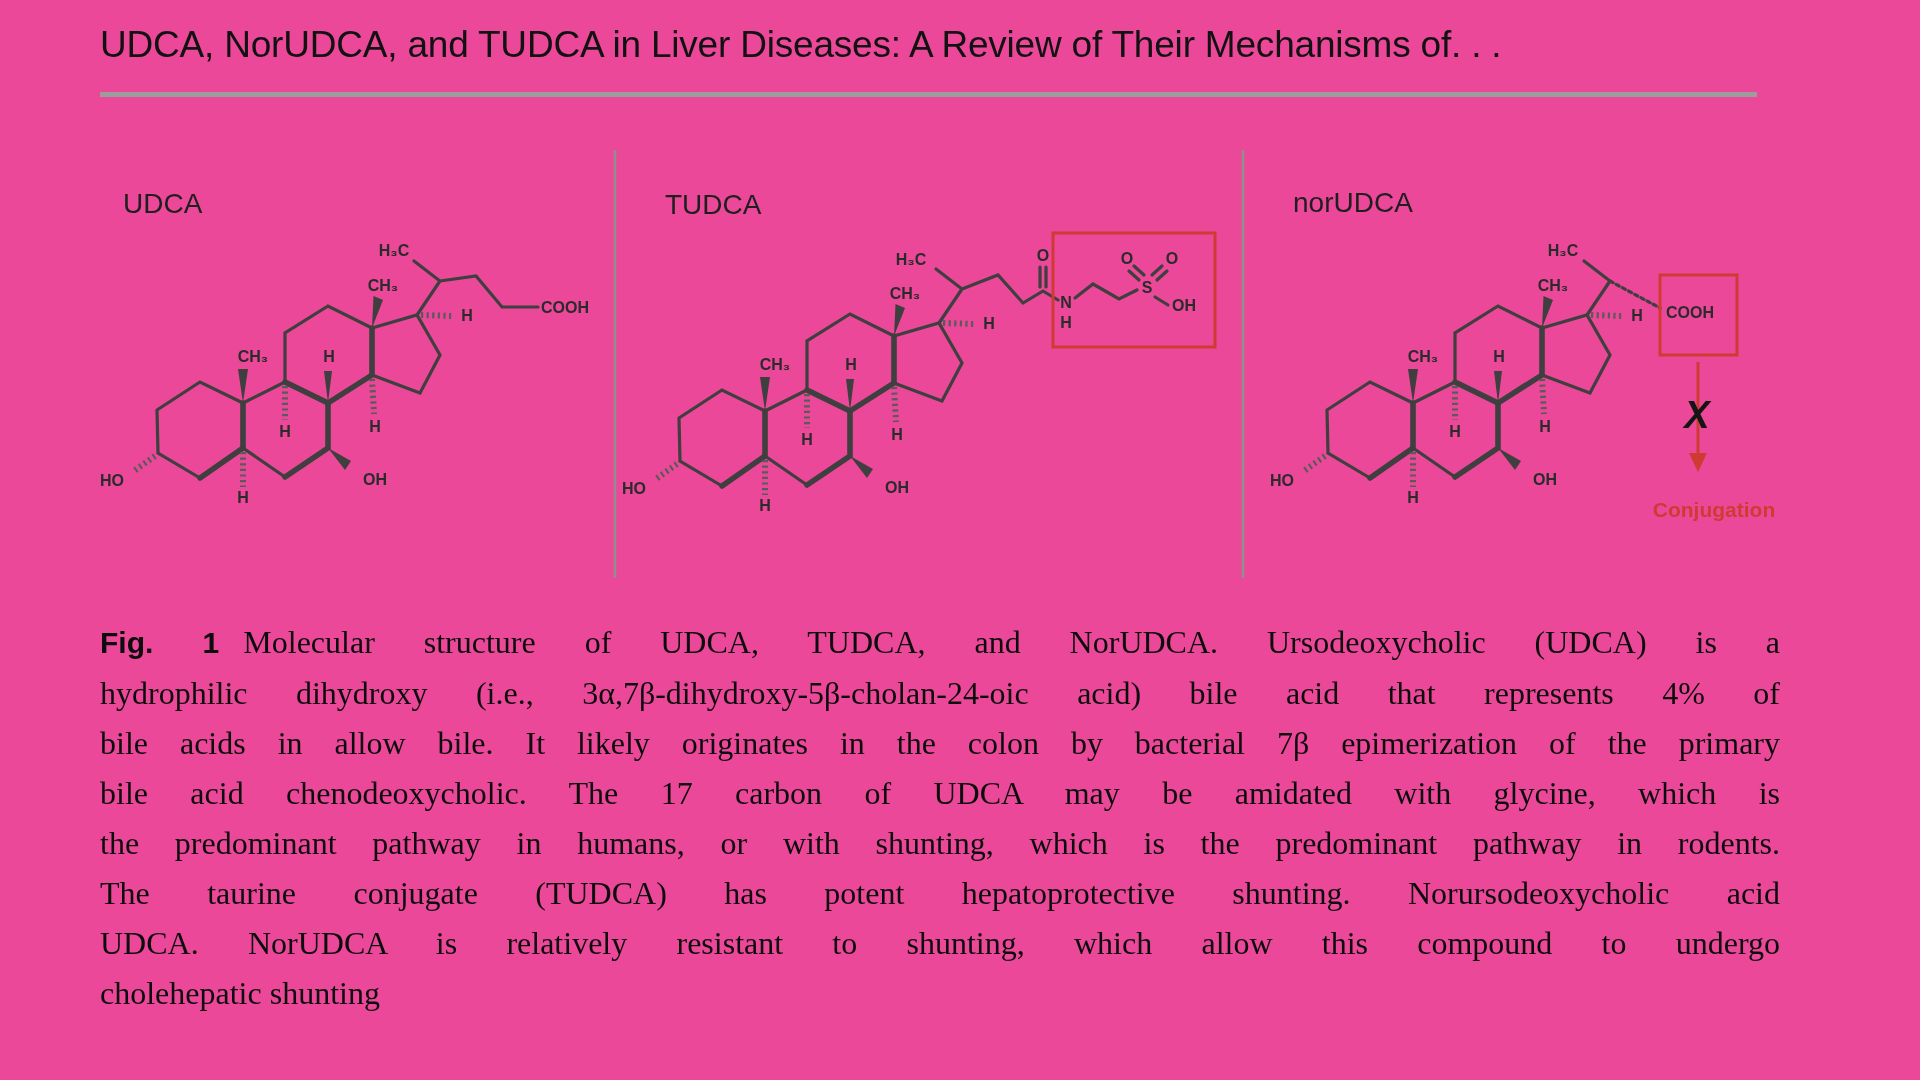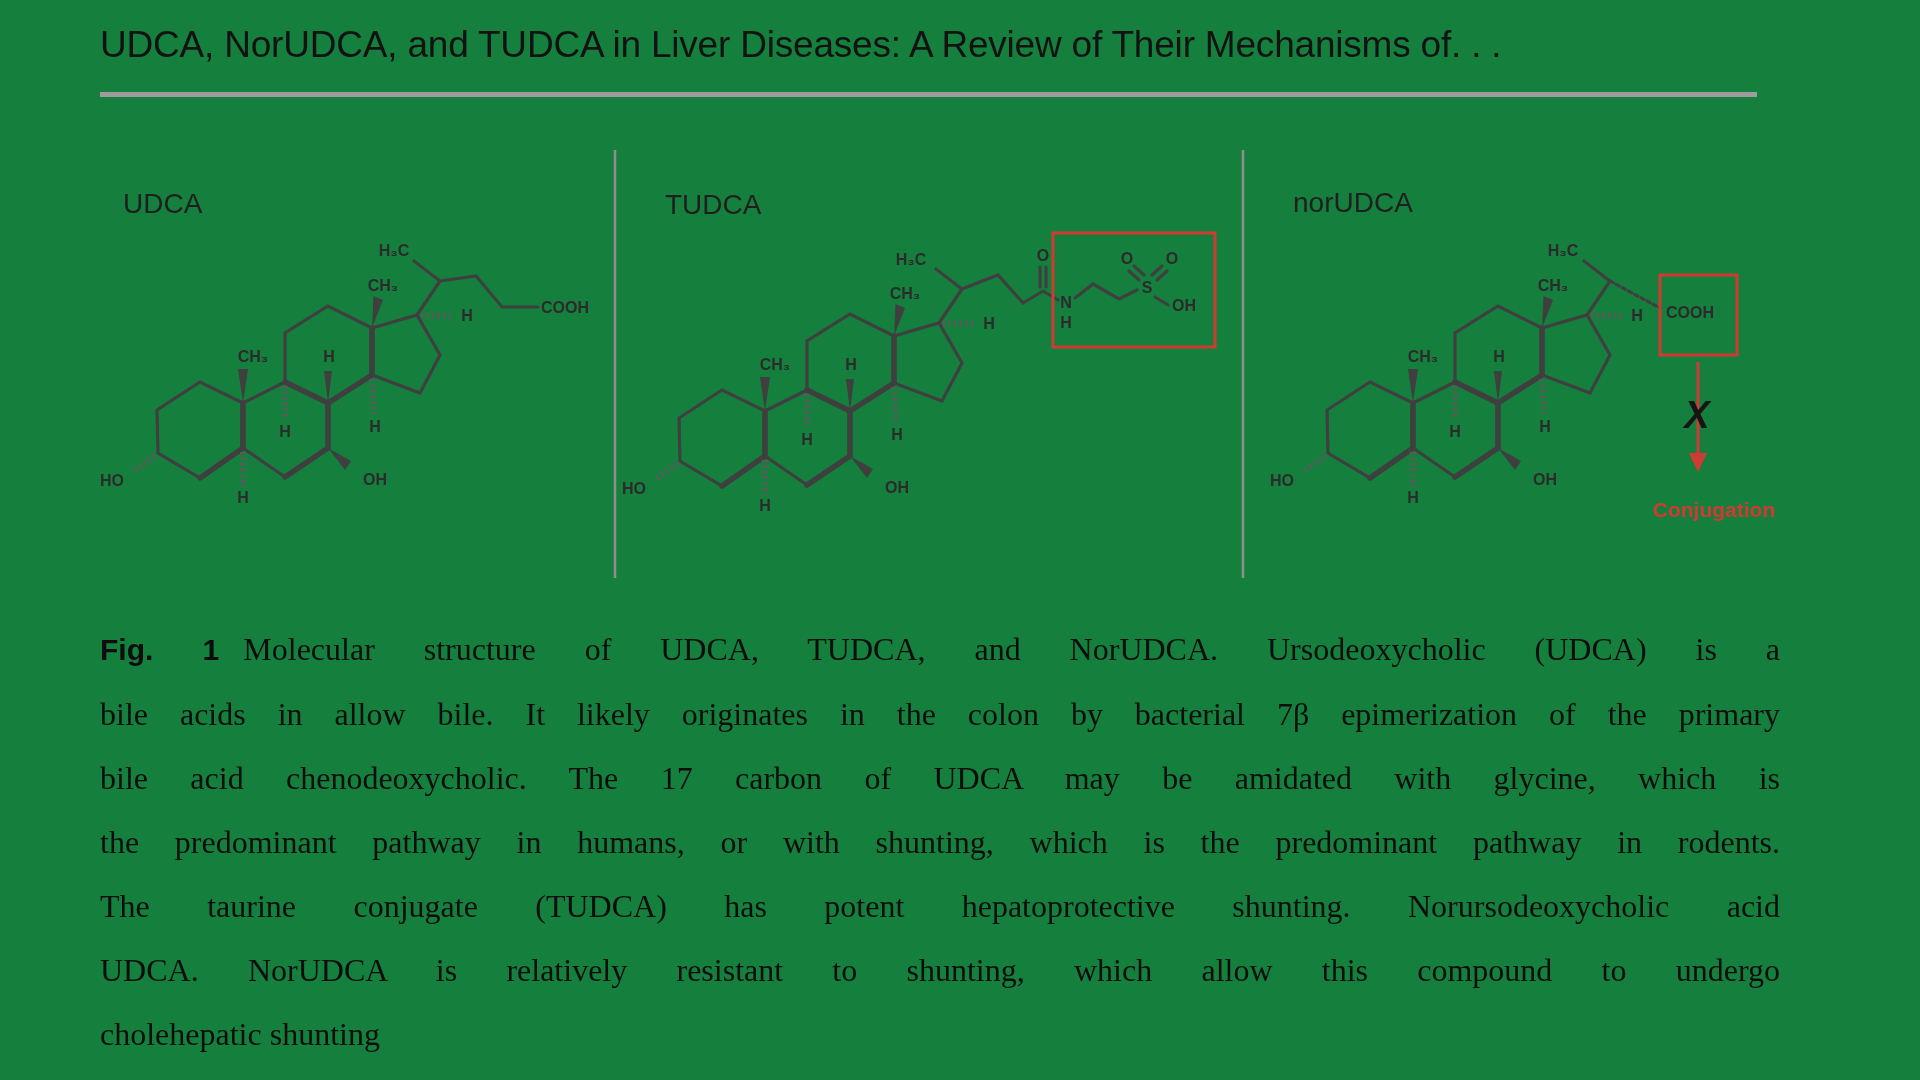--- a/index.html
+++ b/index.html
@@ -1,35 +1,35 @@
 <!DOCTYPE html>
 <html><head>
 <meta charset="utf-8">
 <style>
   html,body{margin:0;padding:0;background:#ffffff;width:1920px;height:1080px;overflow:hidden;}
-  .page{position:relative;width:1920px;height:1080px;background:#15803d;font-family:"Liberation Sans",sans-serif;}
+  .page{position:relative;width:1920px;height:1080px;background:#ec4899;font-family:"Liberation Sans",sans-serif;}
   .running-title{position:absolute;left:100px;top:24px;margin:0;font-size:37px;font-weight:400;color:#121212;letter-spacing:-0.2px;font-family:"Liberation Sans",sans-serif;white-space:nowrap;}
   .header-rule{position:absolute;left:100px;top:92px;width:1657px;height:5px;background:#9c9c9c;}
   .fig-svg{position:absolute;left:0;top:0;width:1920px;height:620px;}
 
   
   .bond{stroke:#3f3f3f;stroke-width:3.2;stroke-linecap:round;fill:none;}
   .bondb{stroke:#3f3f3f;stroke-width:5.6;stroke-linecap:round;fill:none;}
   .hash{stroke:#5a5a5a;stroke-width:6;stroke-dasharray:2.2 3.4;fill:none;}
   .wedge{fill:#3f3f3f;stroke:none;}
   .atom{font-family:"Liberation Sans",sans-serif;font-size:16px;font-weight:600;fill:#2b2b2b;}
   .panel-label{font-family:"Liberation Sans",sans-serif;font-size:28px;font-weight:400;fill:#1f1f1f;}
   .divider{stroke:#8f8f8f;stroke-width:2.5;}
   .xmark{font-family:"Liberation Sans",sans-serif;font-size:38px;font-weight:700;font-style:italic;fill:#151515;}
   .conj{font-family:"Liberation Sans",sans-serif;font-size:21px;font-weight:600;}
   .redbox{fill:none;stroke-width:3;}
   .redline{stroke-width:3;fill:none;}
 
   
-  .caption{position:absolute;left:100px;top:617px;width:1680px;font-family:"Liberation Serif",serif;font-size:32px;line-height:64px;color:#0d0d0d;}
+  .caption{position:absolute;left:100px;top:617px;width:1680px;font-family:"Liberation Serif",serif;font-size:32px;line-height:50px;color:#0d0d0d;}
   .cap-line{white-space:normal;}
   .jl{text-align:justify;text-align-last:justify;}
   .figlab{font-family:"Liberation Sans",sans-serif;font-weight:700;font-size:30px;padding-right:24px;}
 </style>
 </head>
 <body>
 
 <div class="page">
 
   <h1 class="running-title">UDCA, NorUDCA, and TUDCA in Liver Diseases: A Review of Their Mechanisms of. . .</h1>
@@ -124,20 +124,21 @@
       <polygon points="1689,453 1707,453 1698,472" fill="#cf3a32"></polygon>
       <text class="xmark" x="1697" y="428" text-anchor="middle">X</text>
       <text class="conj" x="1714" y="517" text-anchor="middle" fill="#cf3a32">Conjugation</text>
     </g>
   </svg>
 
   <div class="caption">
     <div class="cap-line jl">
       <span class="figlab">Fig. 1</span><span>Molecular structure of UDCA, TUDCA, and NorUDCA. Ursodeoxycholic (UDCA) is a</span>
     </div>
+    <div class="cap-line jl">hydrophilic dihydroxy (i.e., 3α,7β-dihydroxy-5β-cholan-24-oic acid) bile acid that represents 4% of</div>
     <div class="cap-line jl">bile acids in allow bile. It likely originates in the colon by bacterial 7β epimerization of the primary</div>
     <div class="cap-line jl">bile acid chenodeoxycholic. The 17 carbon of UDCA may be amidated with glycine, which is</div>
     <div class="cap-line jl">the predominant pathway in humans, or with shunting, which is the predominant pathway in rodents.</div>
     <div class="cap-line jl">The taurine conjugate (TUDCA) has potent hepatoprotective shunting. Norursodeoxycholic acid</div>
     <div class="cap-line jl">UDCA. NorUDCA is relatively resistant to shunting, which allow this compound to undergo</div>
     <div class="cap-line">cholehepatic shunting</div>
   </div>
 
 </div>
 

